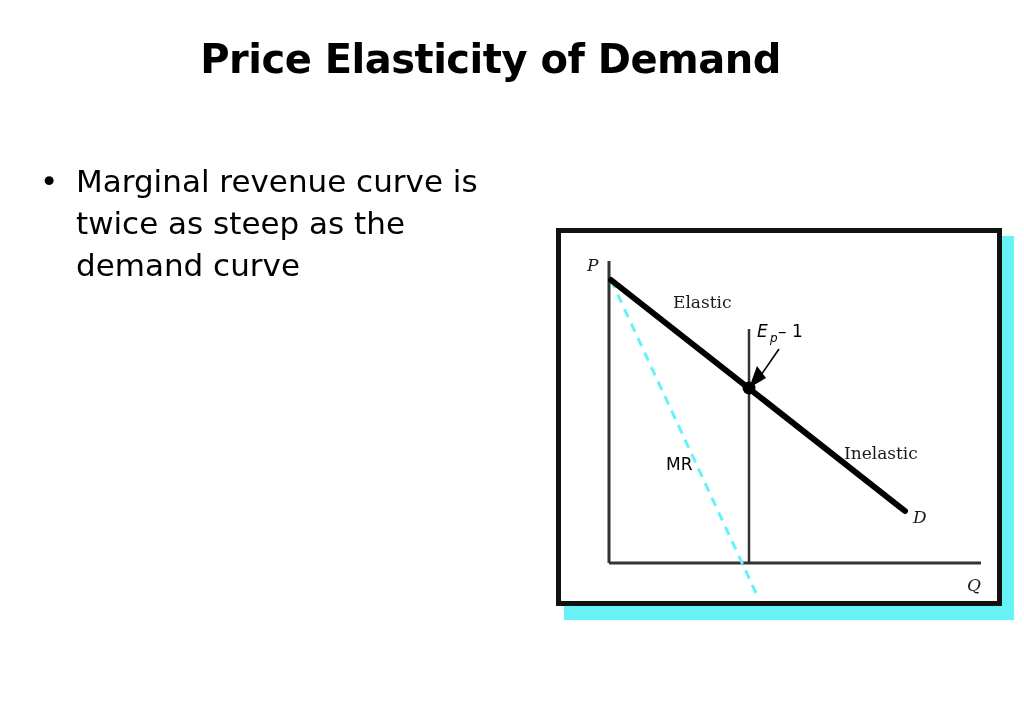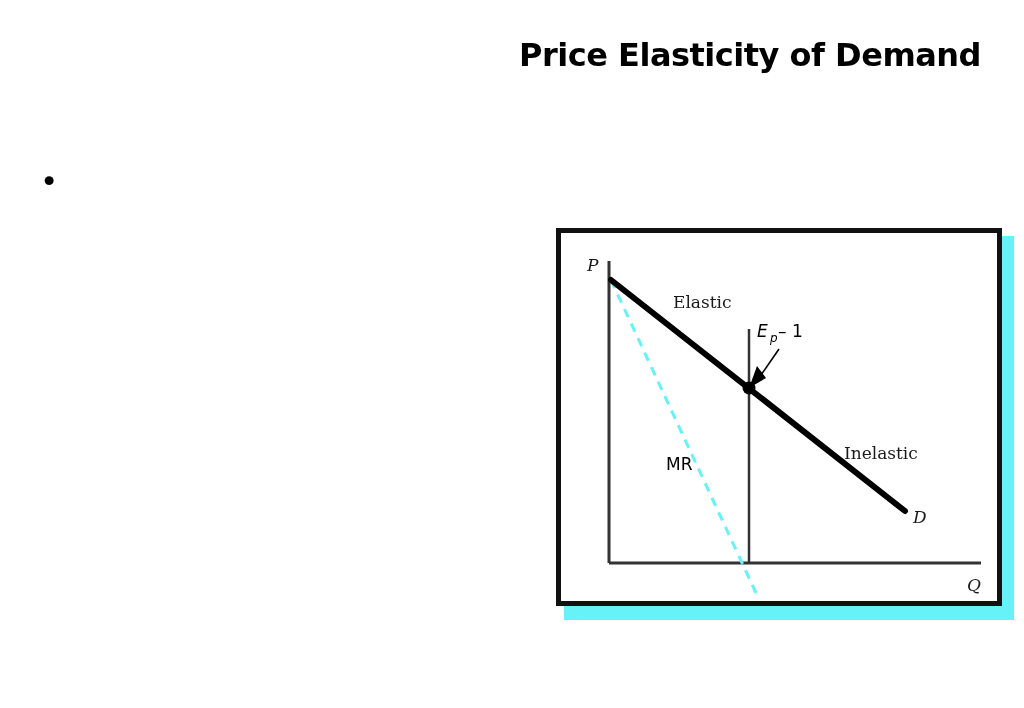--- a/index.html
+++ b/index.html
@@ -16,23 +16,23 @@
     font-family: "DejaVu Sans", sans-serif;
     color: #000000;
   }
 
   
   #slide-title {
     position: absolute;
     left: 0;
     top: 36px;
     width: 981px;
-    text-align: right;
+    text-align: center;
     font-family: "DejaVu Sans", sans-serif;
-    font-size: 32px;
+    font-size: 40px;
     font-weight: bold;
     letter-spacing: -0.5px;
     color: #000000;
     white-space: nowrap;
   }
 
   
   #bullet-list {
     position: absolute;
     left: 26px;
@@ -131,20 +131,21 @@
   }
 </style>
 </head>
 <body>
 
 <div id="slide-title">Price Elasticity of Demand</div>
 
 <ul id="bullet-list">
   <li class="bullet-item">
     <span class="bullet-marker">•</span>
+    <span class="bullet-text">Marginal revenue curve is twice as steep as the demand curve</span>
   </li>
 </ul>
 
 <div id="figure-wrap">
 
   <div id="figure-shadow"></div>
 
   <div id="figure-frame">
 
     <svg id="chart-svg" viewBox="0 0 446 378">

